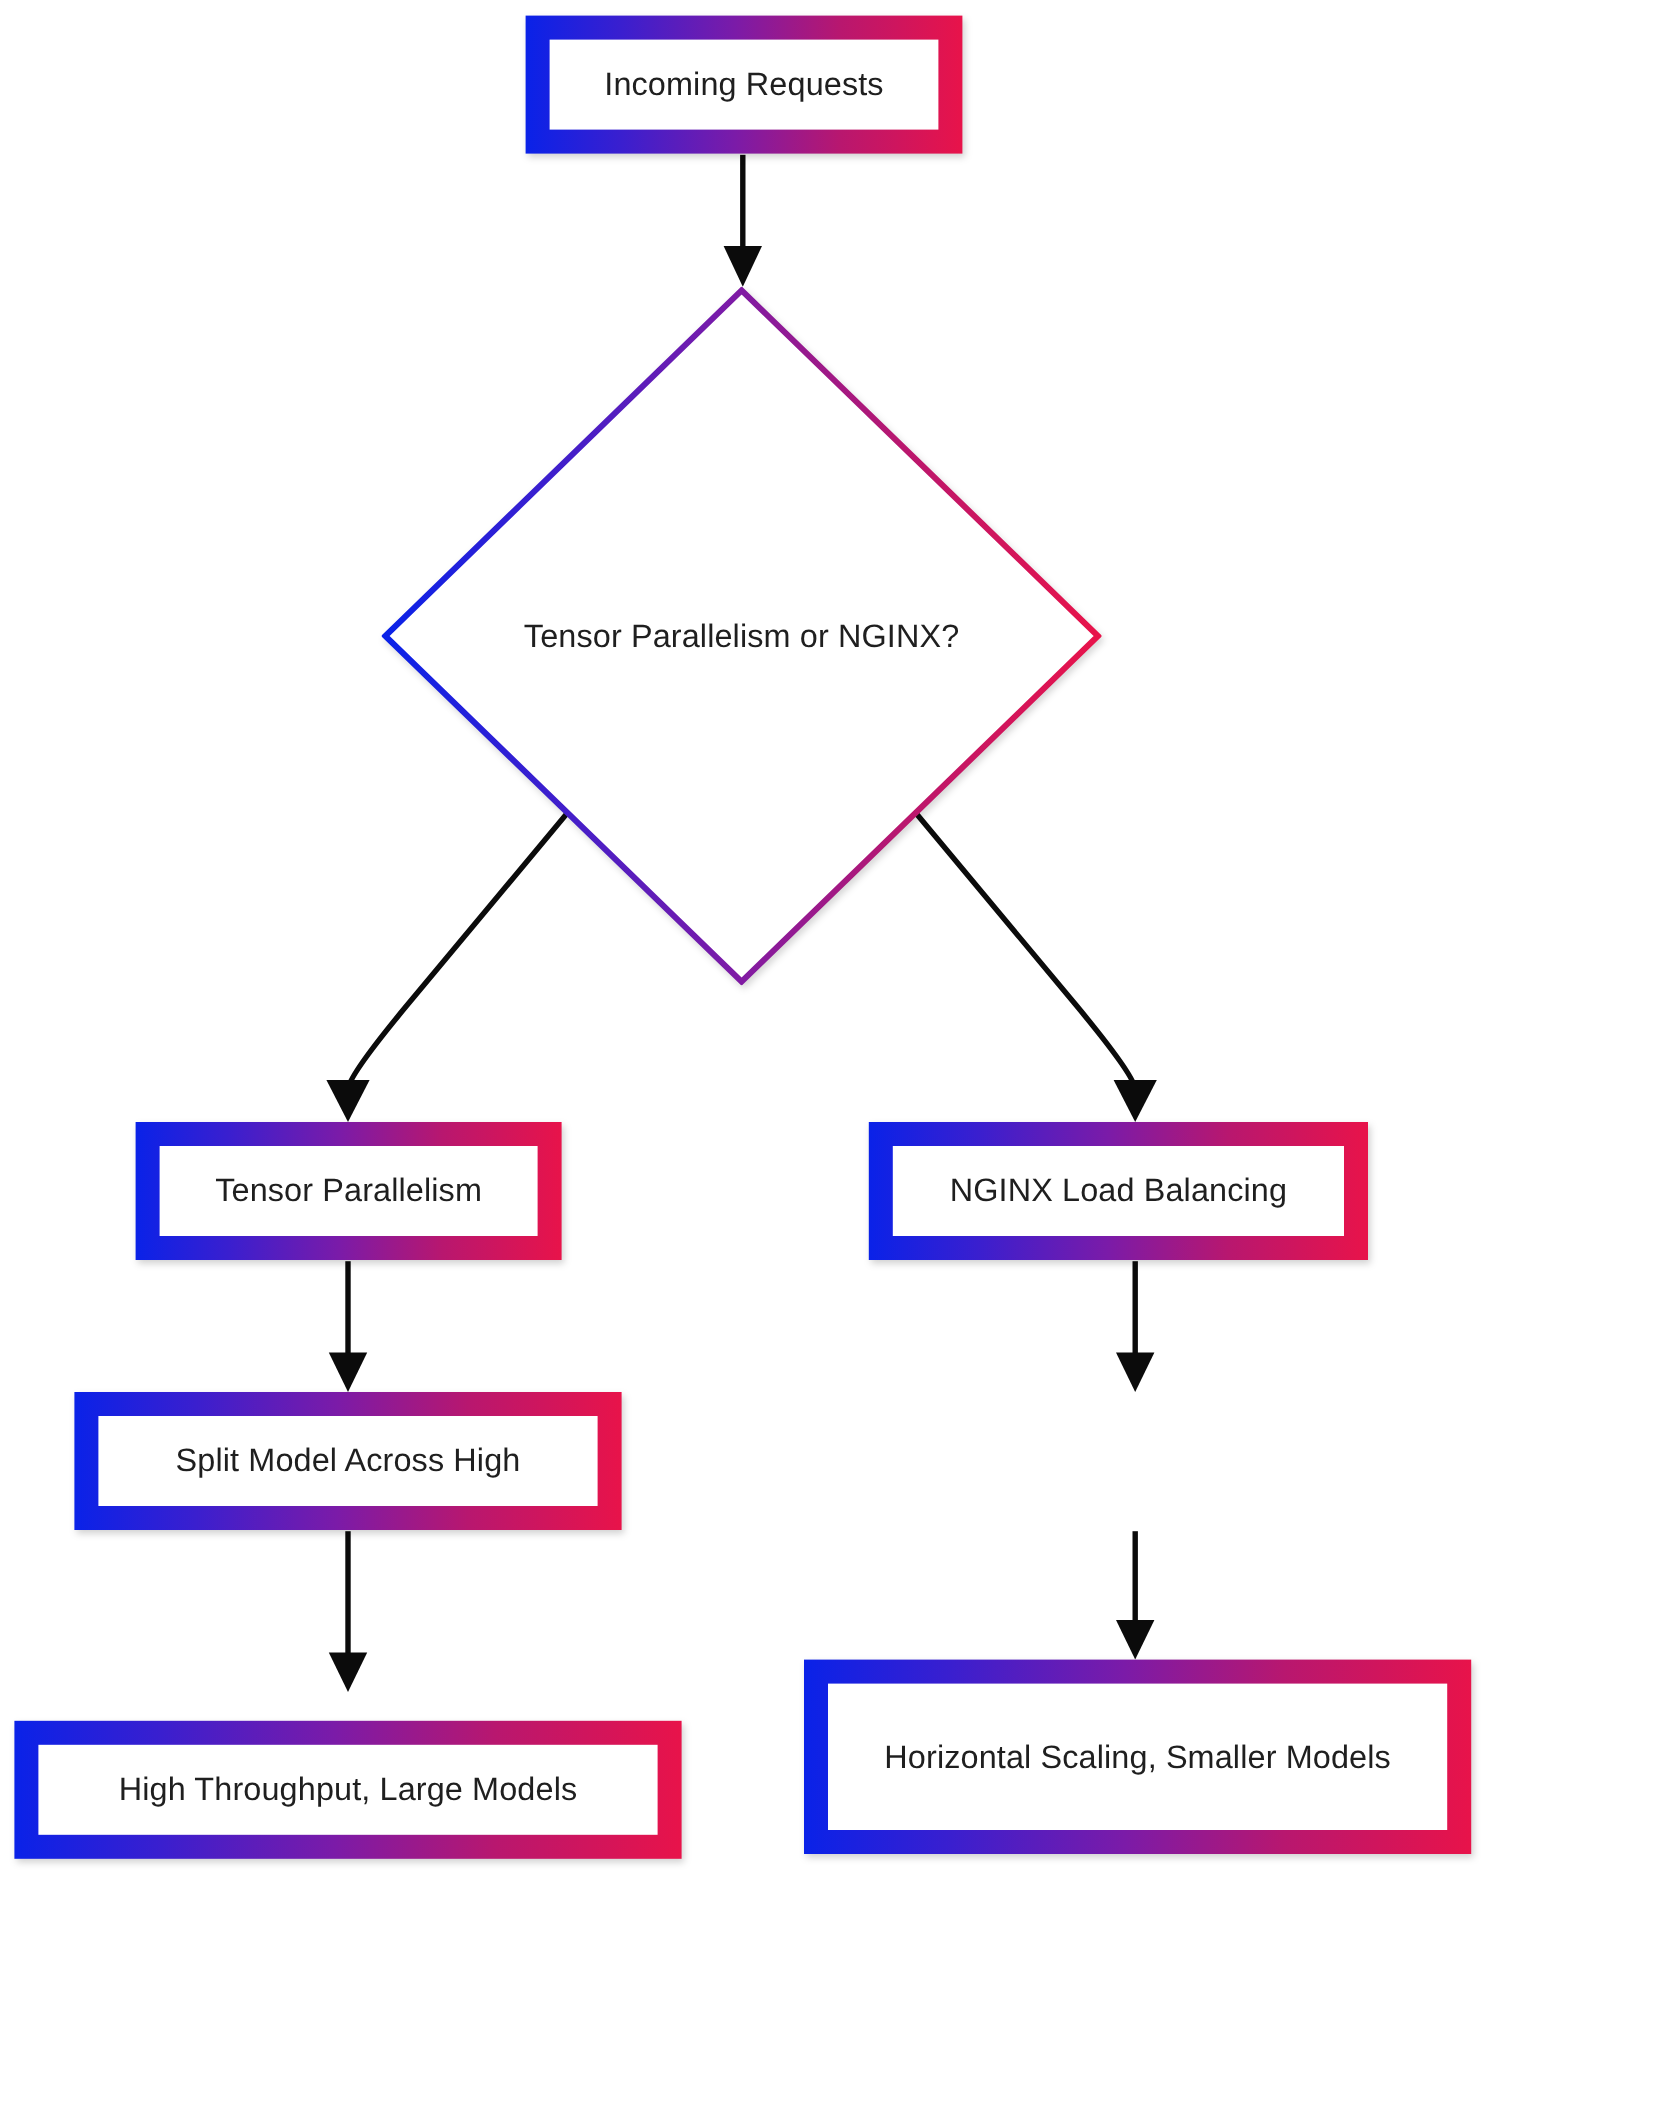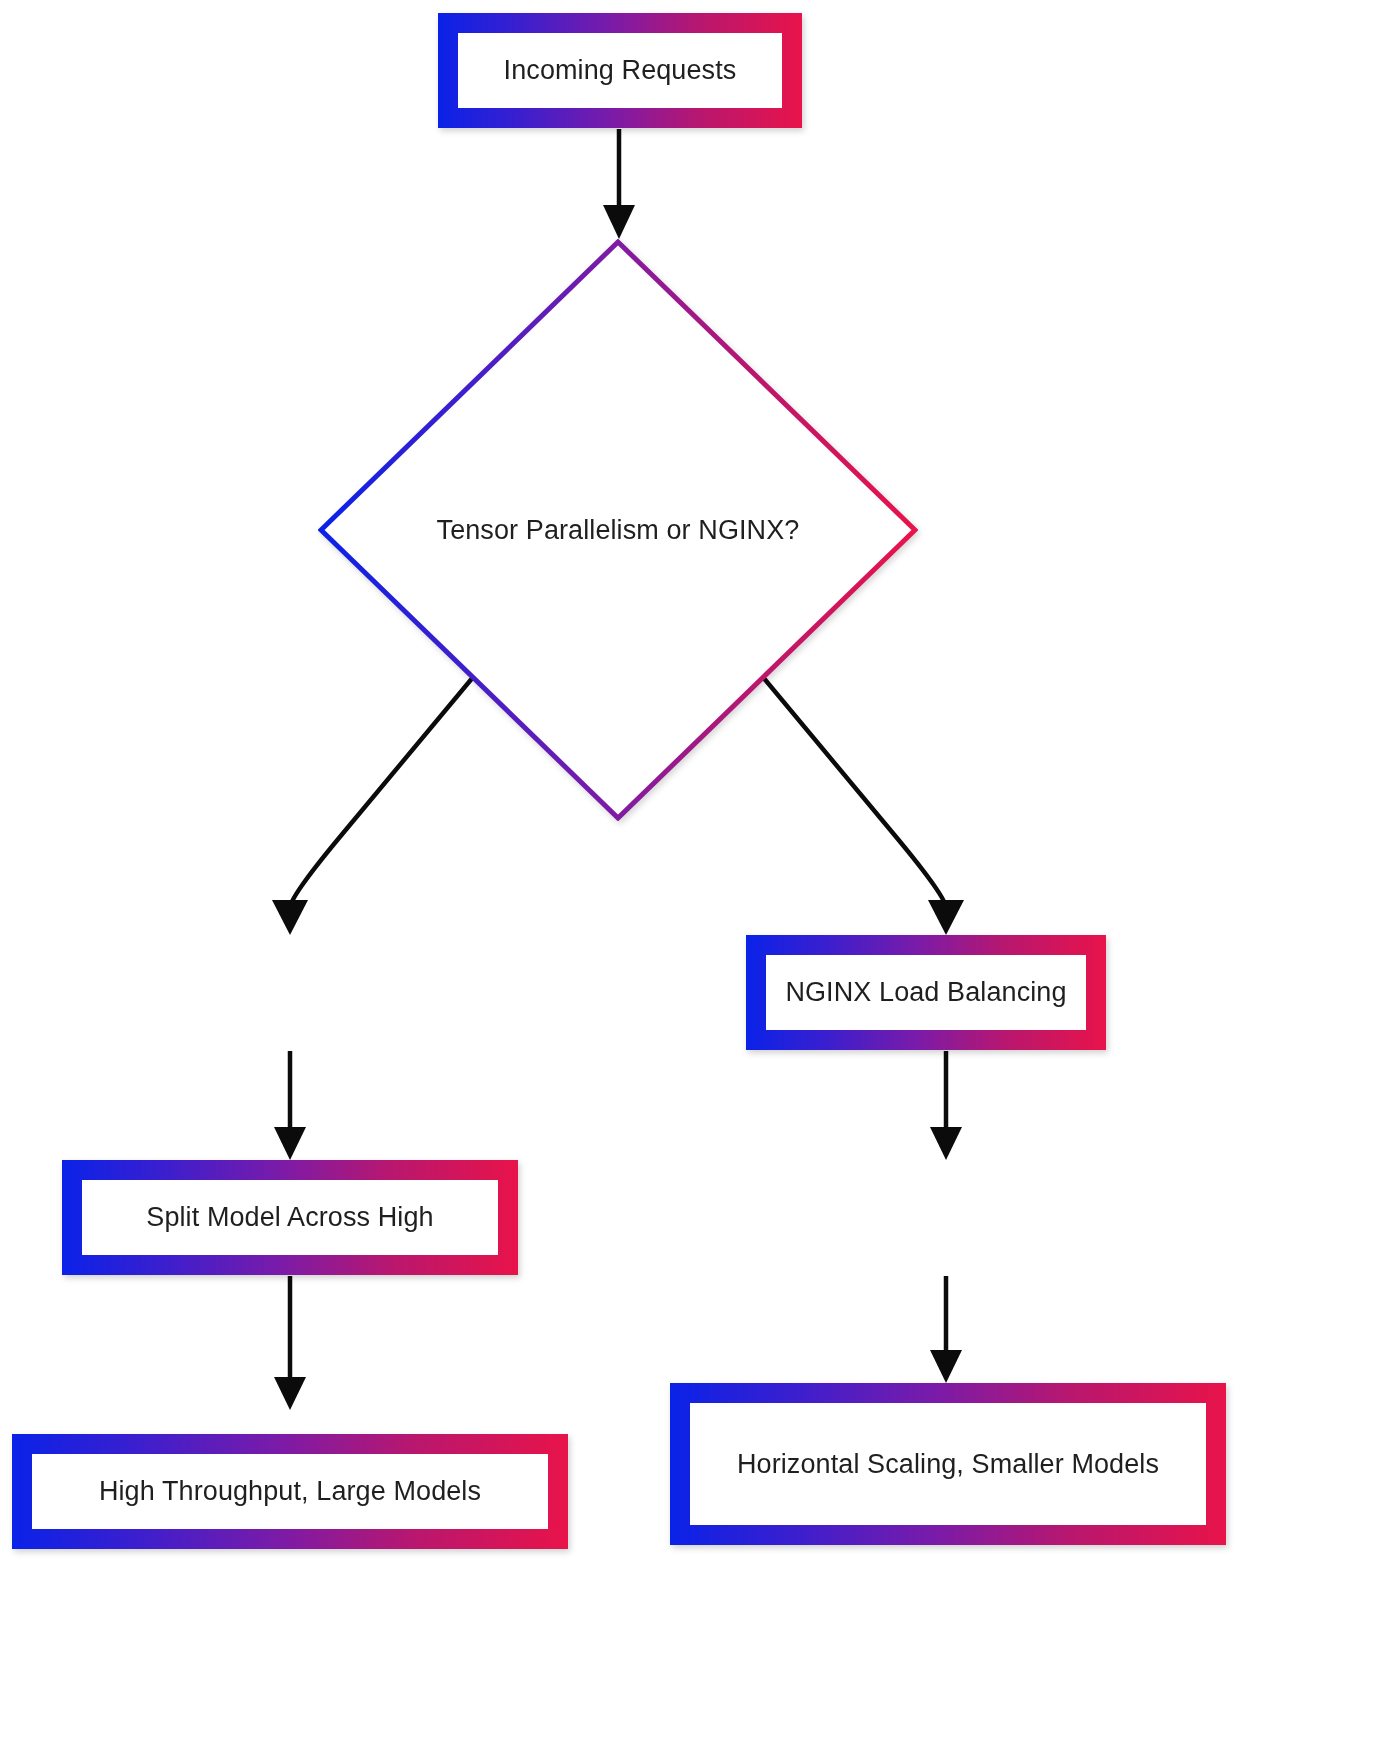--- a/index.html
+++ b/index.html
@@ -78,21 +78,21 @@
   .diamond-label {
     position: relative;
     z-index: 3;
     white-space: nowrap;
   }
 
   
   #node-incoming-requests { left: 438px; top: 13px;   width: 364px; height: 115px; }
   #node-decision          { left: 318px; top: 239px;  width: 600px; height: 582px; }
   #node-tensor-parallelism{ left: 113px; top: 935px;  width: 355px; height: 115px; }
-  #node-nginx-lb          { left: 746px; top: 935px;  width: 360px; height: 115px; justify-content: center; }
+  #node-nginx-lb          { left: 724px; top: 935px;  width: 416px; height: 115px; justify-content: center; }
   #node-split-model       { left: 62px;  top: 1160px; width: 456px; height: 115px; }
   #node-route-vllm        { left: 724px; top: 1160px; width: 447px; height: 115px; }
   #node-high-throughput   { left: 12px;  top: 1410px; width: 556px; height: 115px; margin-top: 24px; }
   #node-horizontal-scaling{ left: 670px; top: 1383px; width: 556px; height: 162px; }
 
   #node-horizontal-scaling .rect-inner { padding: 0 30px; }
   #node-high-throughput .rect-inner,
   #node-split-model .rect-inner { padding: 0 20px; }
 
   .edge-path {
@@ -158,20 +158,23 @@
           <stop offset="48%" stop-color="#7b1ba8"></stop>
           <stop offset="72%" stop-color="#b8176f"></stop>
           <stop offset="100%" stop-color="#e8134a"></stop>
         </linearGradient>
       </defs>
       <polygon points="300,3 597,291 300,579 3,291" fill="#ffffff" stroke="url(#diamondGrad)" stroke-width="5" vector-effect="non-scaling-stroke"></polygon>
     </svg>
     <span class="diamond-label">Tensor Parallelism or NGINX?</span>
   </div>
 
+  <div class="node rect-node" id="node-tensor-parallelism">
+    <div class="rect-inner">Tensor Parallelism</div>
+  </div>
 
   <div class="node rect-node" id="node-nginx-lb">
     <div class="rect-inner">NGINX Load Balancing</div>
   </div>
 
   <div class="node rect-node" id="node-split-model">
     <div class="rect-inner">Split Model Across High</div>
   </div>
 
 

